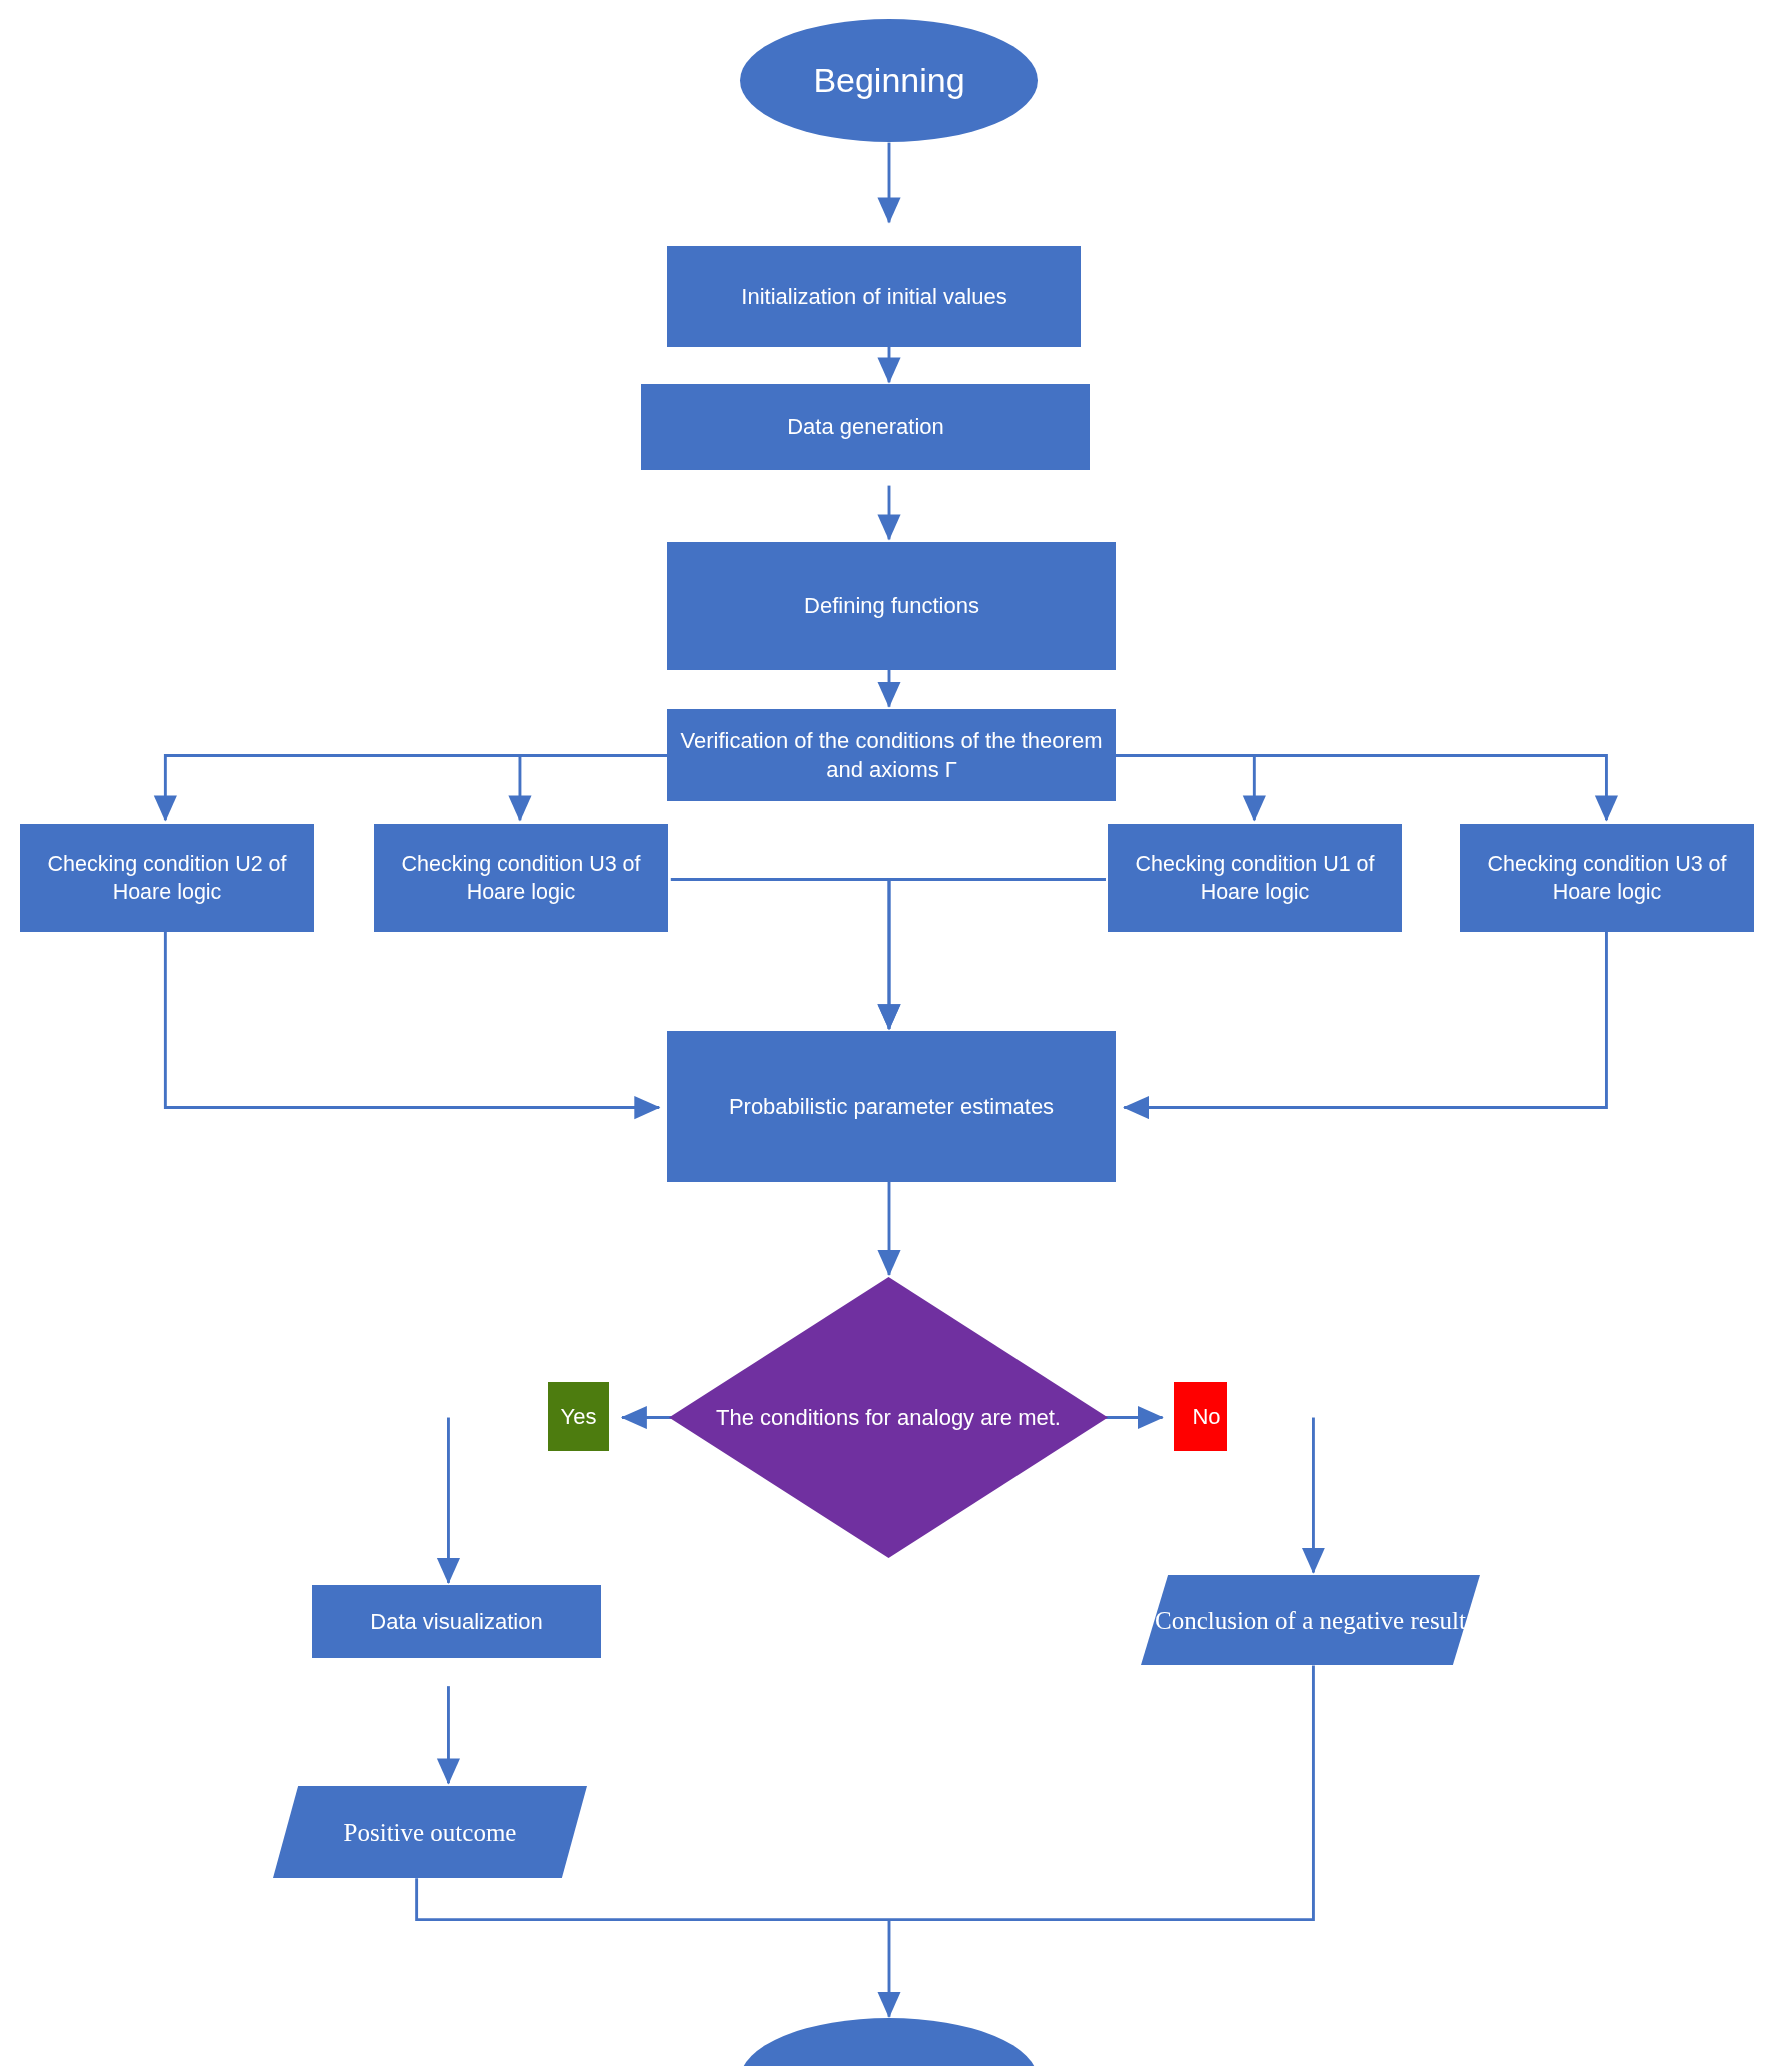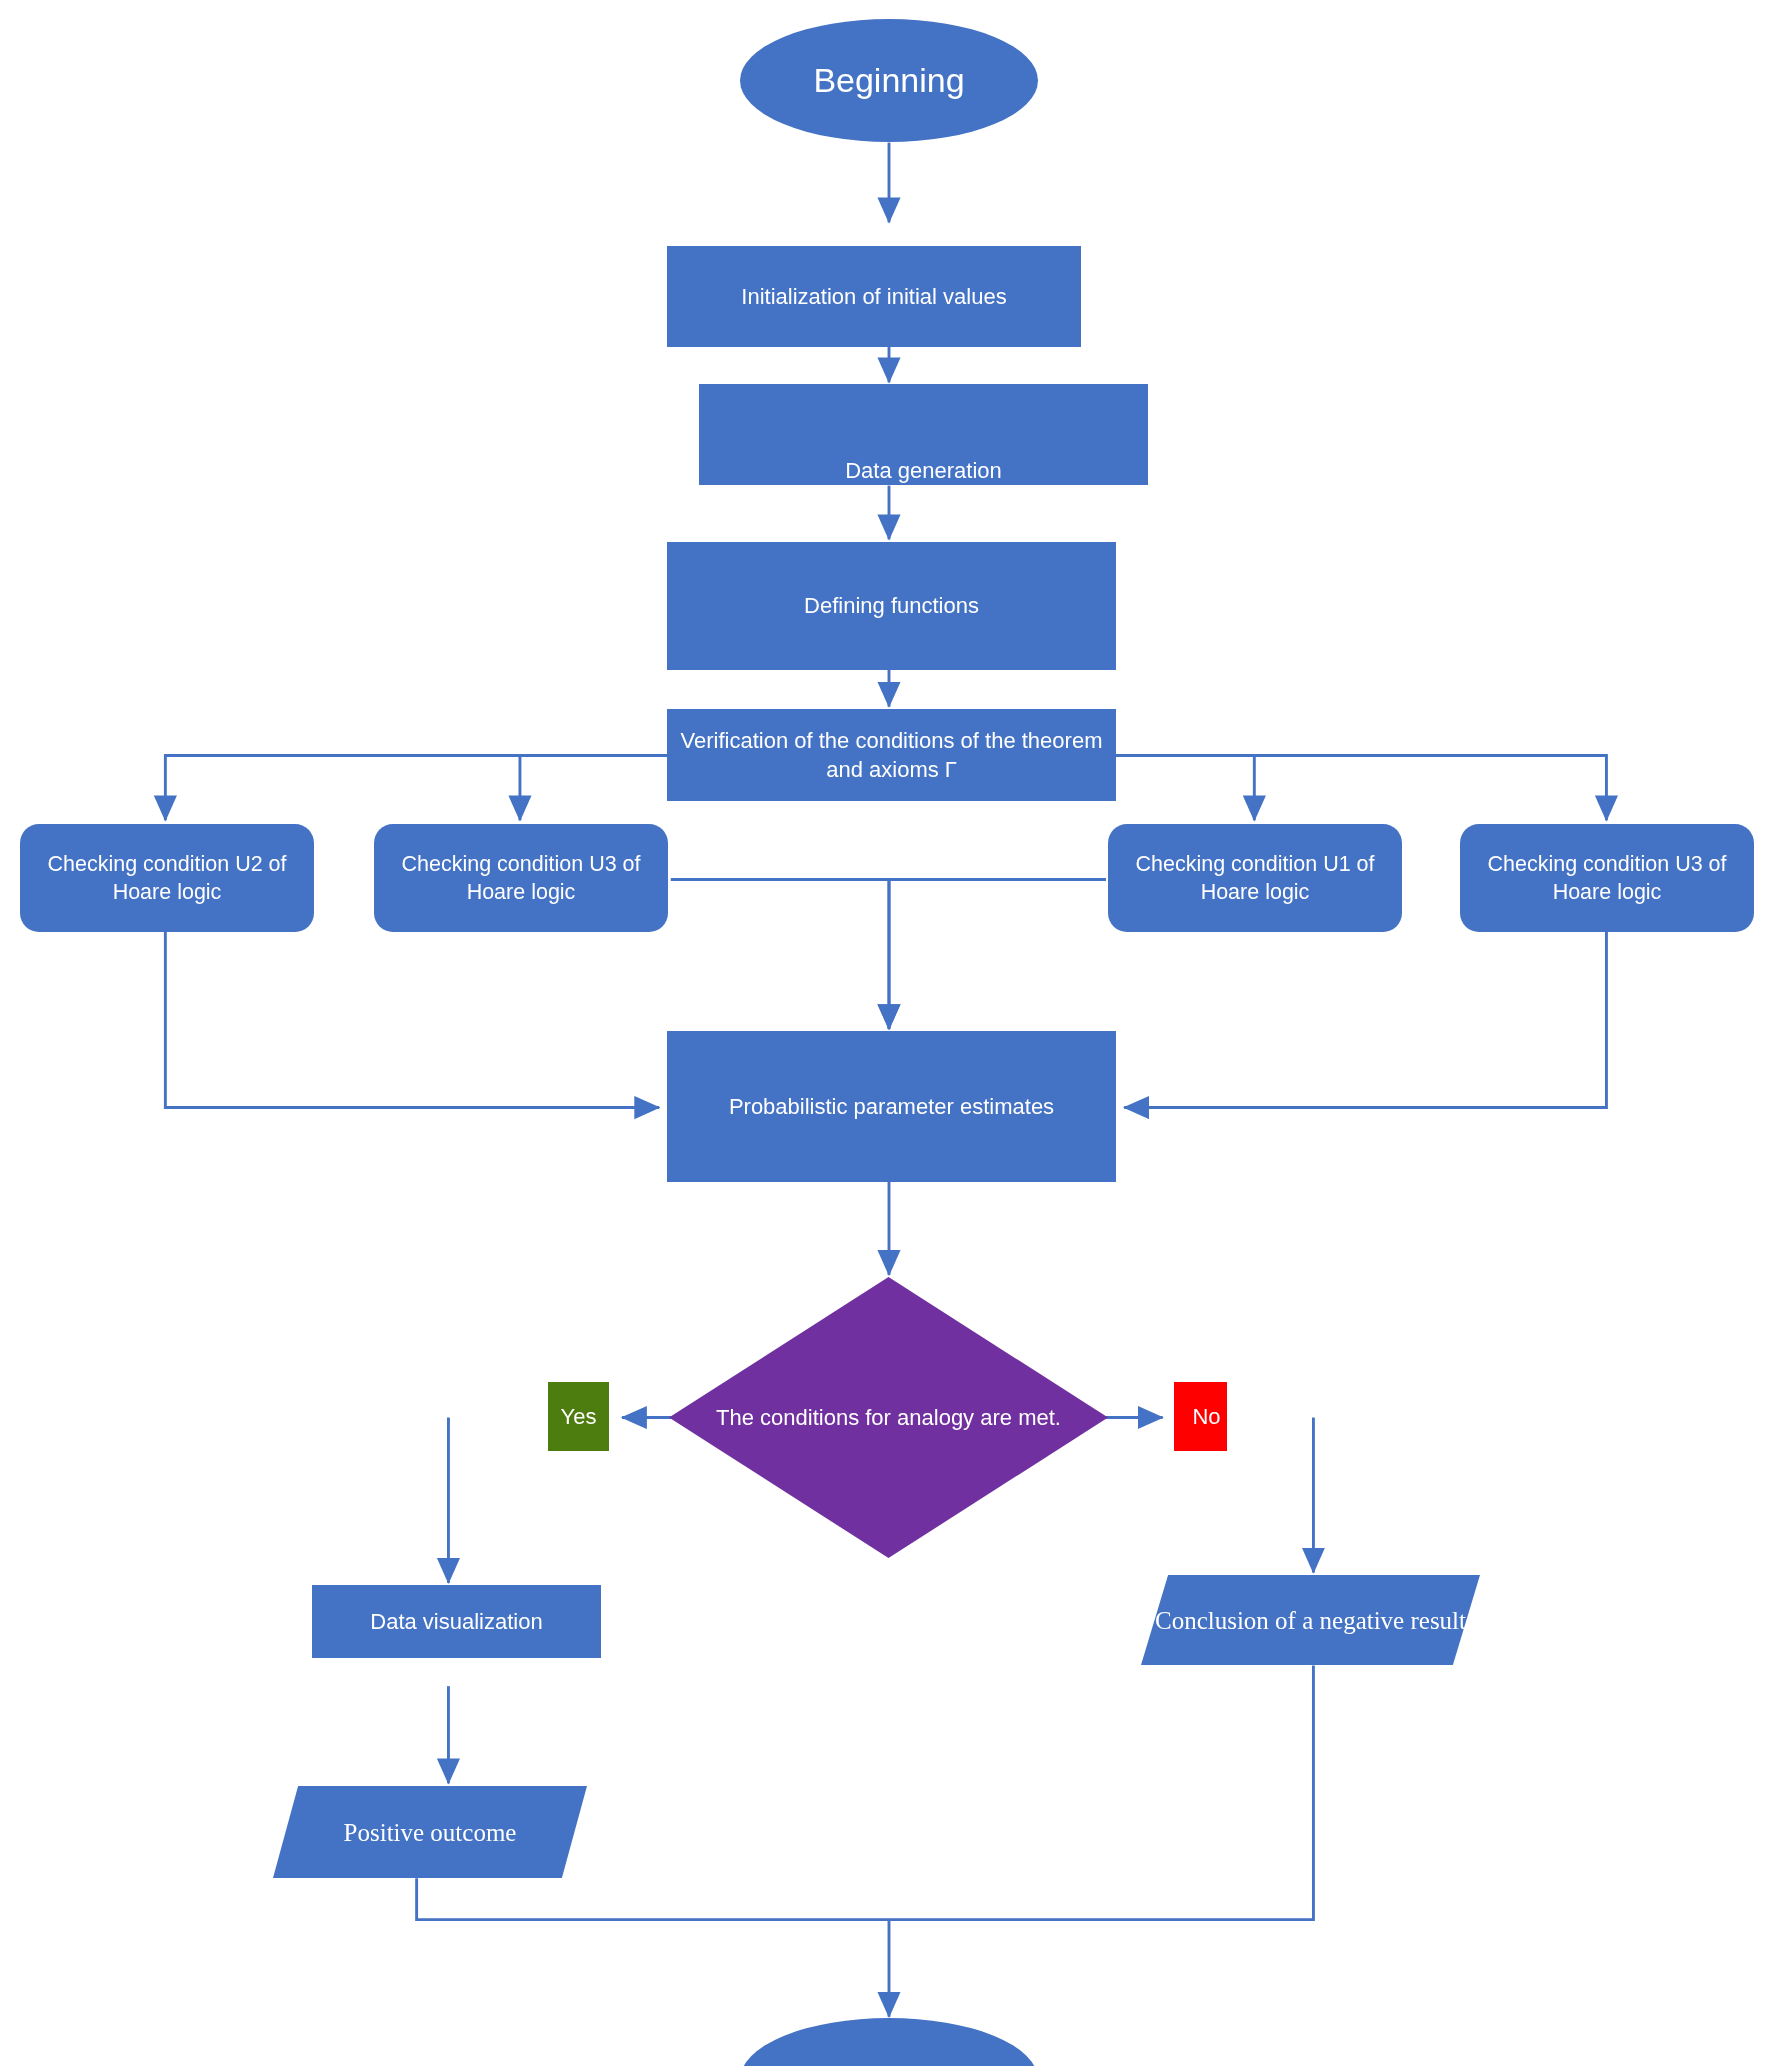--- a/index.html
+++ b/index.html
@@ -45,21 +45,20 @@
     background: #4472C4;
     font-size: 34px;
   }
   .shape-process {
     background: #4472C4;
     font-size: 22px;
   }
   .shape-process-sm {
     background: #4472C4;
     font-size: 21.5px;
-    border-radius: 19px;
   }
   .shape-decision {
     background: transparent;
     font-size: 22px;
   }
   .diamond-fill {
     position: absolute;
     left: 0;
     top: 0;
     width: 100%;
@@ -160,21 +159,21 @@
   </svg>
 
   <div class="node shape-terminator" style="left:740px; top:19.4px; width:298px; height:123px;">
     <span class="label">Beginning</span>
   </div>
 
   <div class="node shape-process" style="left:667px; top:230px; width:414px; height:101px;margin-top:16px;">
     <span class="label">Initialization of initial values</span>
   </div>
 
-  <div class="node shape-process" style="left:699px; top:384px; width:449px; height:101px;align-items:flex-end;">
+  <div class="node shape-process" style="left:641px; top:384px; width:449px; height:86px;">
     <span class="label">Data generation</span>
   </div>
 
   <div class="node shape-process" style="left:667px; top:542px; width:449px; height:128px;">
     <span class="label">Defining functions</span>
   </div>
 
   <div class="node shape-process" style="left:667px; top:709px; width:449px; height:92px;">
     <span class="label">Verification of the conditions of the theorem and axioms Г</span>
   </div>

